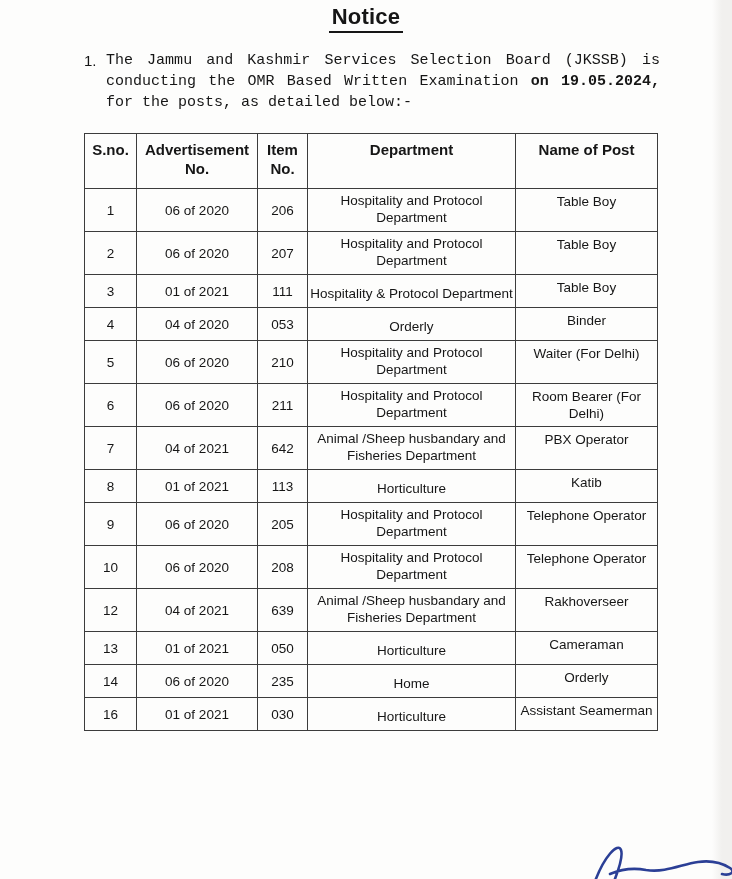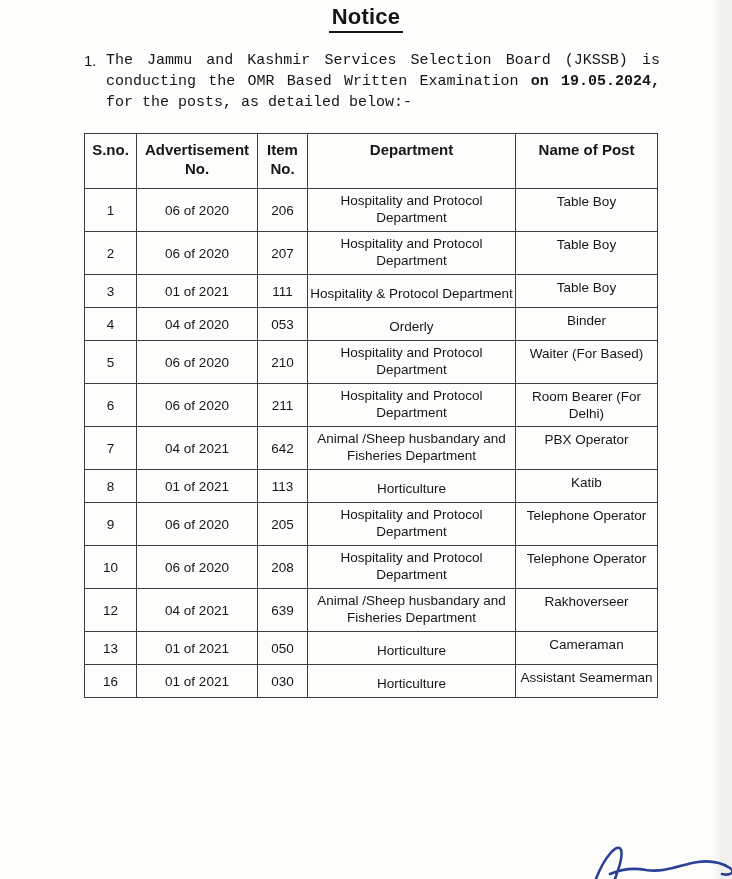--- a/index.html
+++ b/index.html
@@ -148,21 +148,21 @@
       <td class="col-item">053</td>
       <td class="col-dept">Orderly</td>
       <td class="col-post">Binder</td>
     </tr>
 
     <tr>
       <td class="col-sno">5</td>
       <td class="col-adv">06 of 2020</td>
       <td class="col-item">210</td>
       <td class="col-dept">Hospitality and Protocol Department</td>
-      <td class="col-post">Waiter (For Based)</td>
+      <td class="col-post">Waiter (For Delhi)</td>
     </tr>
 
     <tr>
       <td class="col-sno">6</td>
       <td class="col-adv">06 of 2020</td>
       <td class="col-item">211</td>
       <td class="col-dept">Hospitality and Protocol Department</td>
       <td class="col-post">Room Bearer (For Delhi)</td>
     </tr>
 
@@ -208,20 +208,27 @@
     </tr>
 
     <tr>
       <td class="col-sno">13</td>
       <td class="col-adv">01 of 2021</td>
       <td class="col-item">050</td>
       <td class="col-dept">Horticulture</td>
       <td class="col-post">Cameraman</td>
     </tr>
 
+    <tr>
+      <td class="col-sno">14</td>
+      <td class="col-adv">06 of 2020</td>
+      <td class="col-item">235</td>
+      <td class="col-dept">Home</td>
+      <td class="col-post">Orderly</td>
+    </tr>
 
 
     <tr>
       <td class="col-sno">16</td>
       <td class="col-adv">01 of 2021</td>
       <td class="col-item">030</td>
       <td class="col-dept">Horticulture</td>
       <td class="col-post">Assistant Seamerman</td>
     </tr>
   </tbody>

